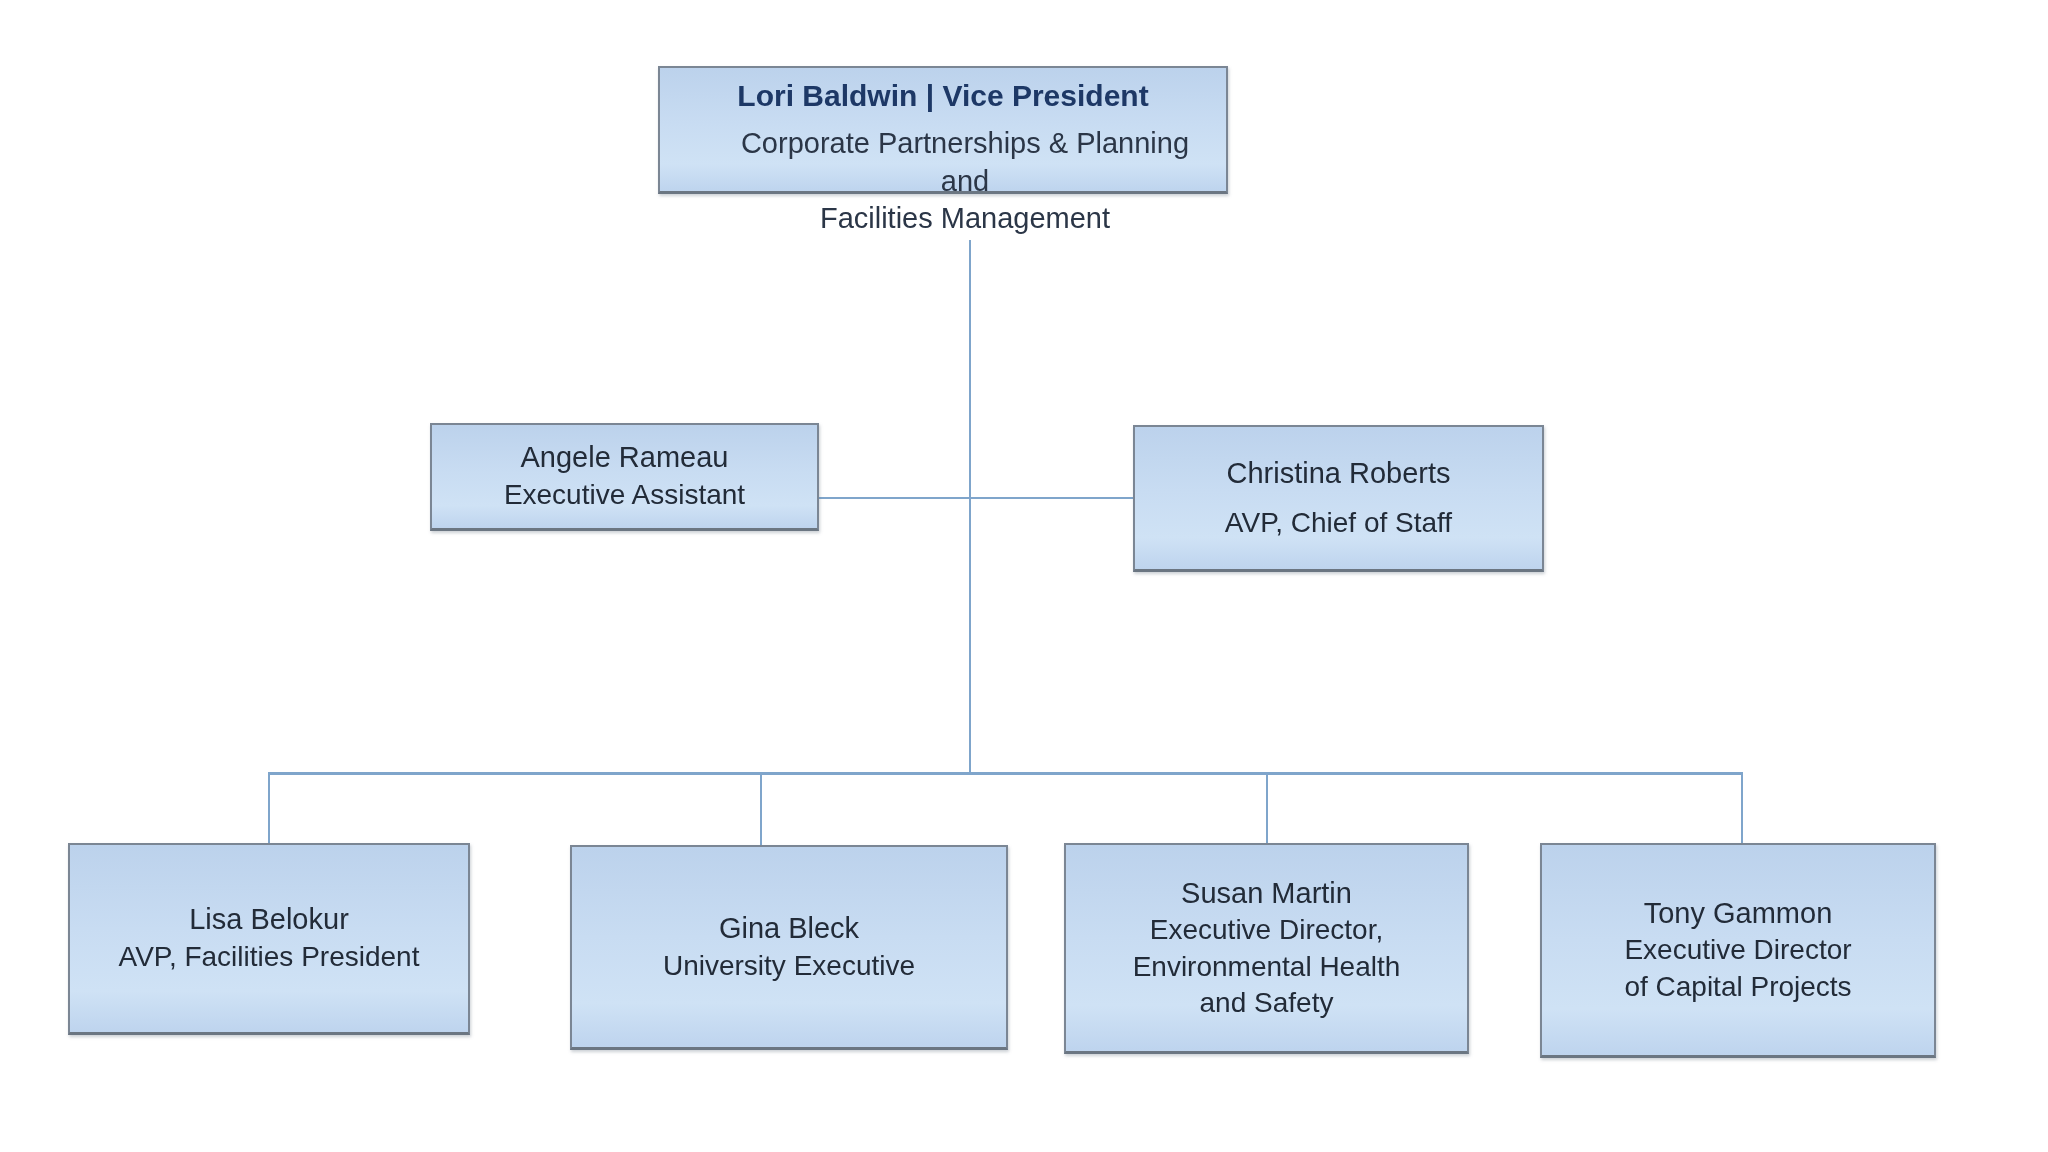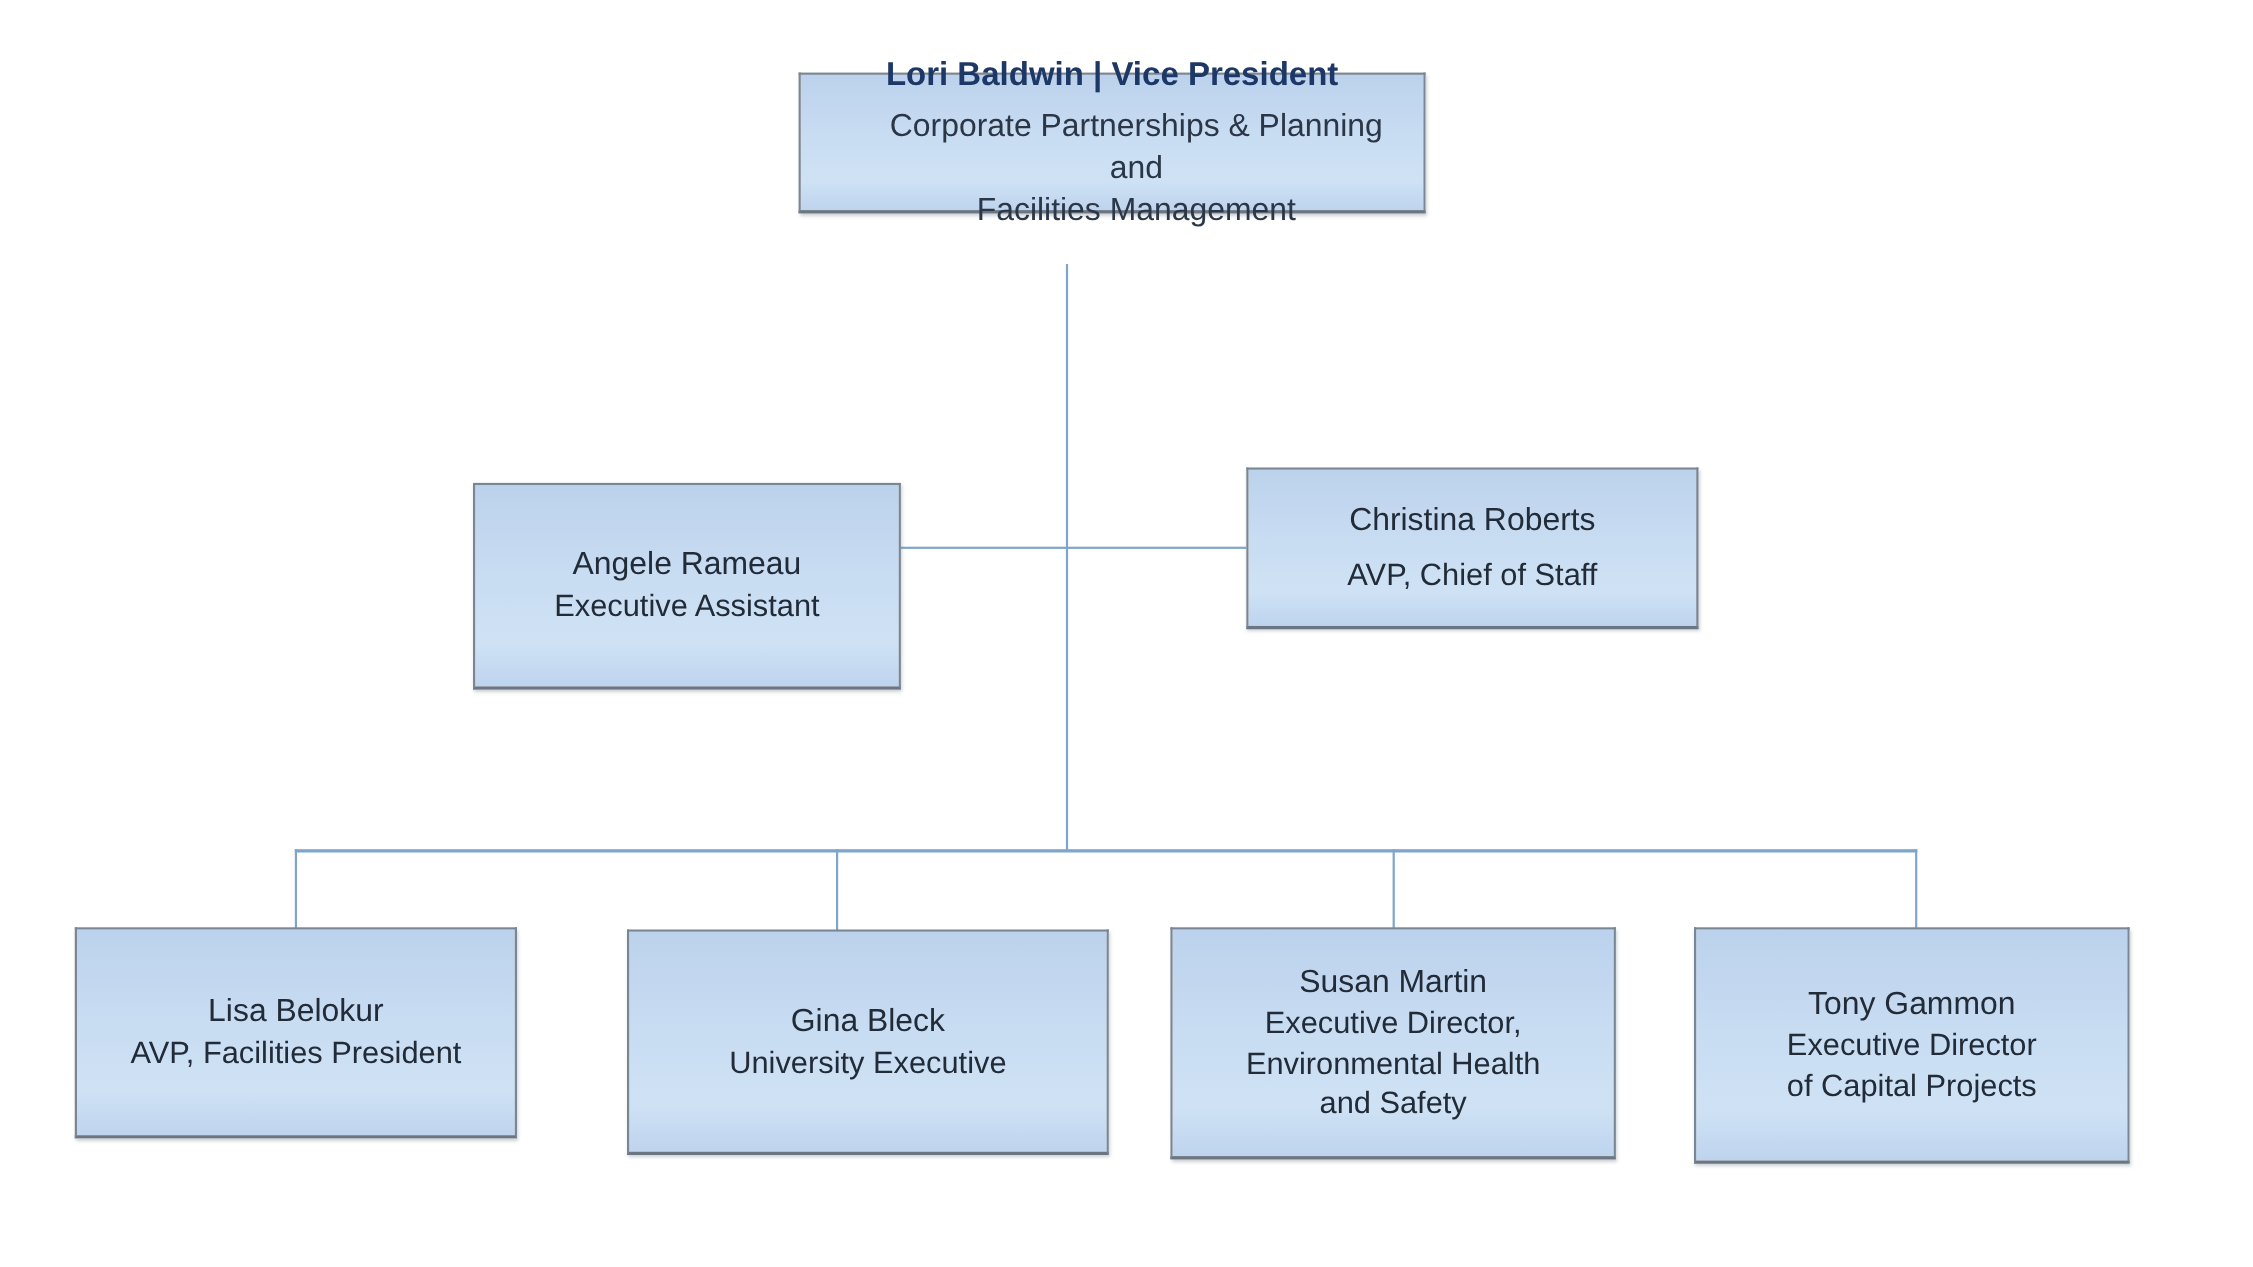--- a/index.html
+++ b/index.html
@@ -70,27 +70,27 @@
 <div class="canvas">
 
   <div class="line v" style="left:969px; top:240px; height:534px;"></div>
   <div class="line h" style="left:819px; top:497px; width:314px;"></div>
   <div class="line h bus" style="left:268px; top:772px; width:1475px;"></div>
   <div class="line v" style="left:268px; top:772px; height:72px;"></div>
   <div class="line v" style="left:760px; top:772px; height:74px;"></div>
   <div class="line v" style="left:1266px; top:772px; height:72px;"></div>
   <div class="line v" style="left:1741px; top:772px; height:72px;"></div>
 
-  <div class="box root" style="left:726px; top:66px; width:570px; height:128px;">
+  <div class="box root" style="left:658px; top:66px; width:570px; height:128px;justify-content:space-between;">
     <div class="name">Lori Baldwin | Vice President</div>
     <div class="title">Corporate Partnerships &amp; Planning and
 Facilities Management</div>
   </div>
 
-  <div class="box" style="left:430px; top:423px; width:389px; height:188px;margin-top:16px;">
+  <div class="box" style="left:430px; top:423px; width:389px; height:108px;">
     <div class="name">Angele Rameau</div>
     <div class="title">Executive Assistant</div>
   </div>
 
   <div class="box spread" style="left:1133px; top:425px; width:411px; height:147px;">
     <div class="name">Christina Roberts</div>
     <div class="title">AVP, Chief of Staff</div>
   </div>
 
   <div class="box" style="left:68px; top:843px; width:402px; height:192px;">

